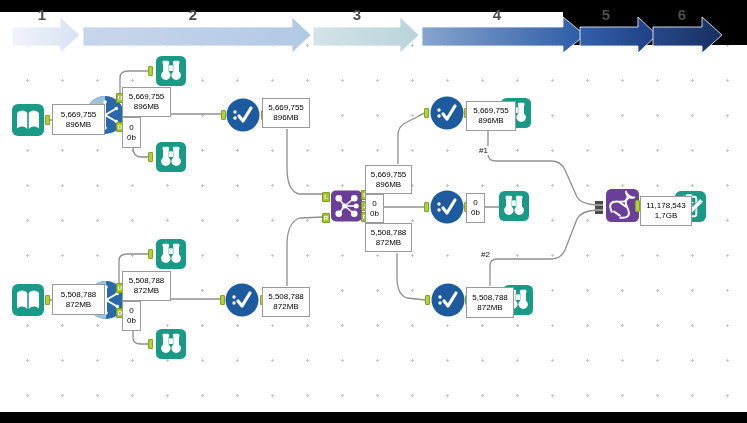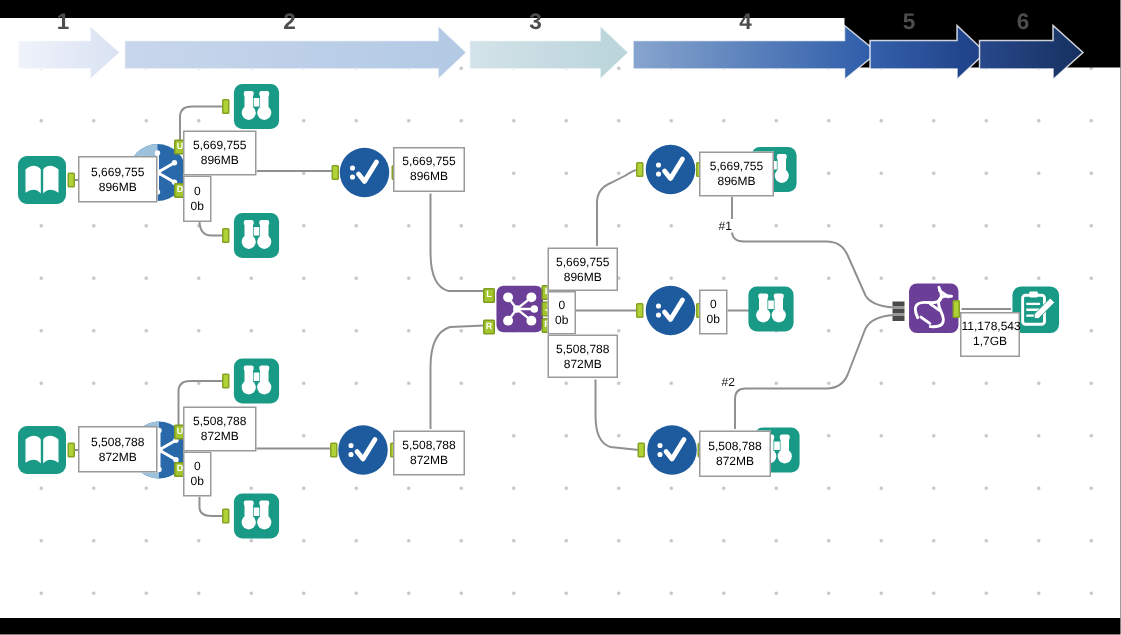--- a/index.html
+++ b/index.html
@@ -354,19 +354,19 @@
     <span>896MB</span>
   </div>
 <div class="lbl" style="left:466px;top:193px;width:19px;height:30px">
   <span>0</span>
     <span>0b</span>
   </div>
 <div class="lbl" style="left:466px;top:287px;width:48px;height:31px">
   <span>5,508,788</span>
     <span>872MB</span>
   </div>
-<div class="lbl" style="left:640px;top:208px;width:40px;height:30px">
+<div class="lbl" style="left:640px;top:196px;width:52px;height:30px">
   <span>11,178,543</span>
     <span>1,7GB</span>
   </div>
 
 <div class="tag" style="left:478px;top:146px">#1</div>
 <div class="tag" style="left:480px;top:250px">#2</div>
 
 </body></html>

